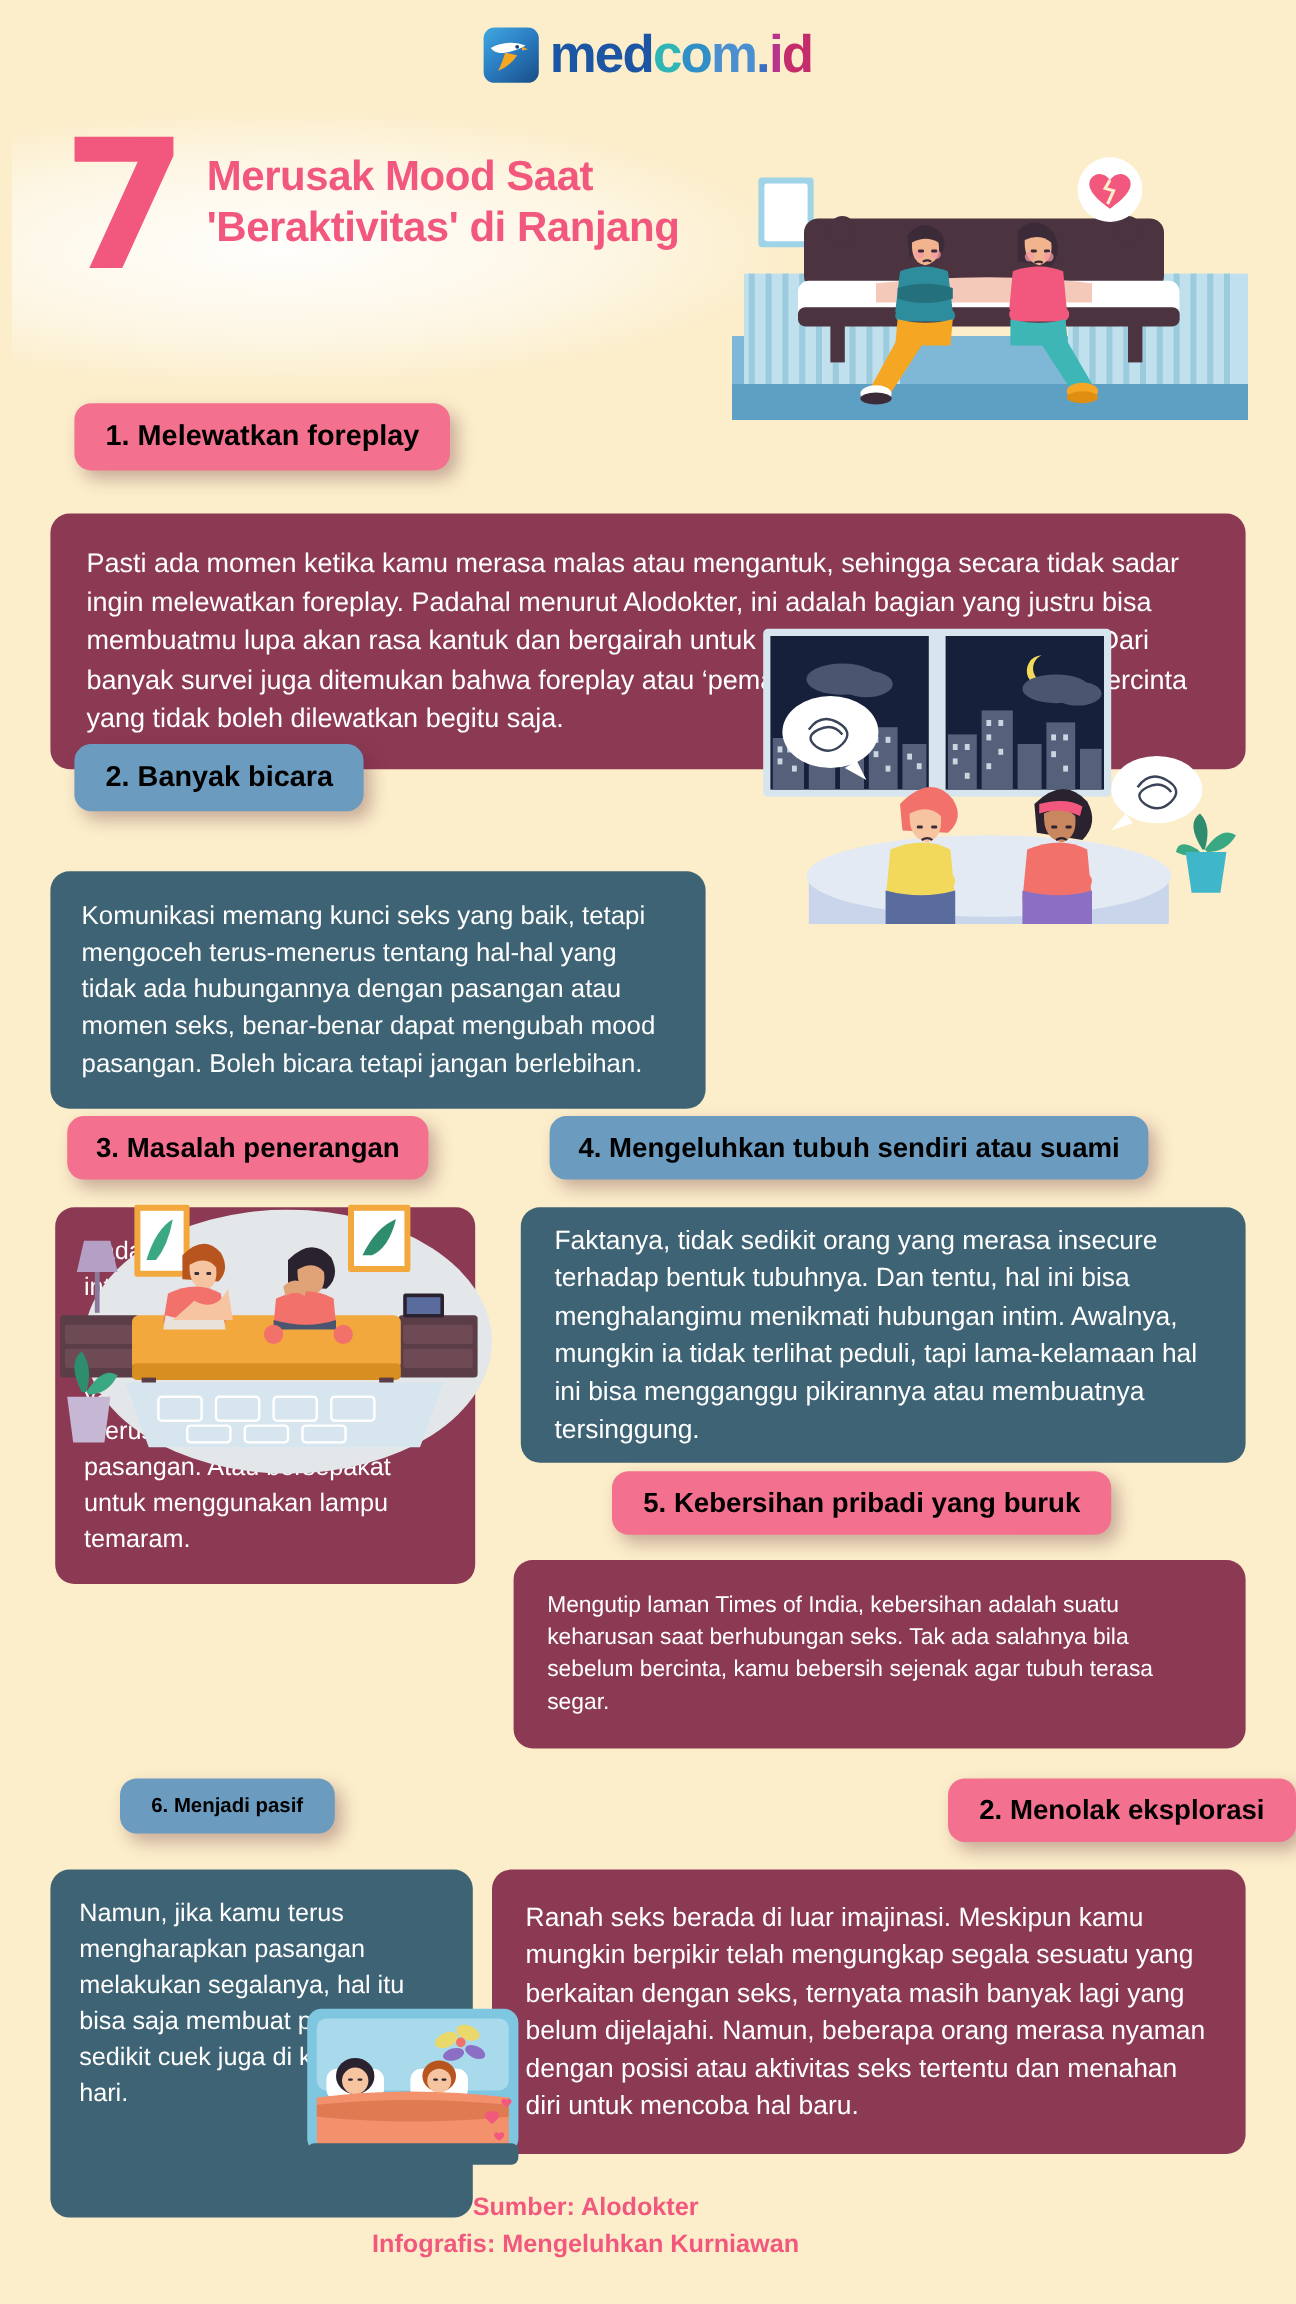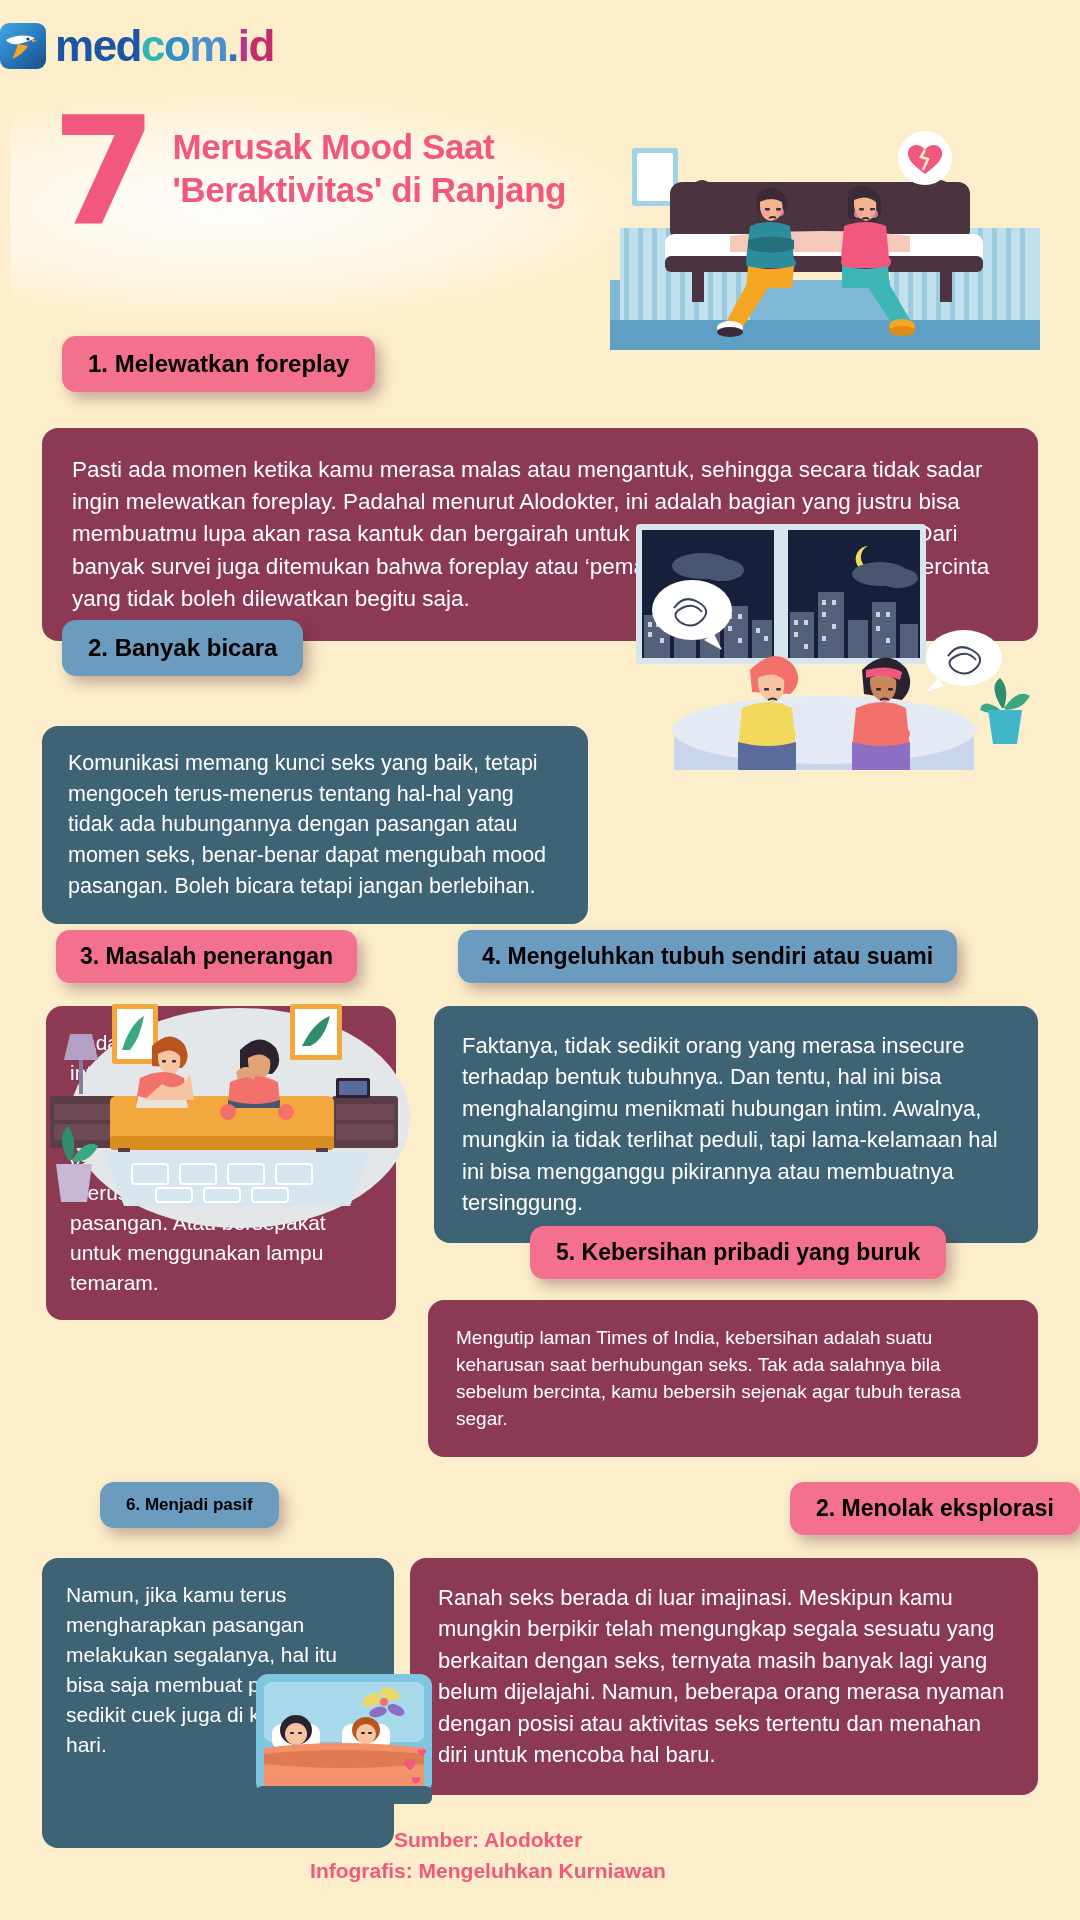--- a/index.html
+++ b/index.html
@@ -5,21 +5,21 @@
   * { margin:0; padding:0; box-sizing:border-box; }
   html, body { width:1080px; height:1920px; }
   body {
     background:#FCEECB;
     font-family:"Liberation Sans", sans-serif;
     position:relative;
     overflow:hidden;
   }
 
   
-  .logo-bar { height:92px; display:flex; align-items:center; justify-content:flex-start; }
+  .logo-bar { height:92px; display:flex; align-items:center; justify-content:center; }
   .logo { display:flex; align-items:center; gap:9px; }
   .logo-mark { width:46px; height:46px; border-radius:9px;
     background:linear-gradient(140deg,#3FA9E0 0%,#2C7FC4 45%,#174D86 100%);
     position:relative; overflow:hidden; }
   .logo-mark .bird { position:absolute; left:4px; top:9px; width:34px; height:28px; }
   .logo-word { font-size:44px; font-weight:bold; letter-spacing:-1.5px; line-height:1; }
   .logo-word span { display:inline-block; }
   .lw1{color:#1B55A3}.lw2{color:#1B55A3}.lw3{color:#1B55A3}
   .lw4{color:#2FB5B5}.lw5{color:#2F8FC6}.lw6{color:#4C8FD0}
   .lw7{color:#3C6FC0}.lw8{color:#B8348C}.lw9{color:#C42C6B}
@@ -291,21 +291,21 @@
 <div class="abs tbox tbox-slate" style="left:42px; top:726px; width:546px; padding:22px 26px; font-size:21.5px;">Komunikasi memang kunci seks yang baik, tetapi mengoceh terus-menerus tentang hal-hal yang tidak ada hubungannya dengan pasangan atau momen seks, benar-benar dapat mengubah mood pasangan. Boleh bicara tetapi jangan berlebihan.</div>
 
 <div class="abs" style="left:56px; top:930px;">
   <div class="badge badge-pink" style="padding:13px 24px; font-size:23px;">3. Masalah penerangan</div>
 </div>
 <div class="abs" style="left:458px; top:930px;">
   <div class="badge badge-blue" style="padding:13px 24px; font-size:23px;">4. Mengeluhkan tubuh sendiri atau suami</div>
 </div>
 
 <div class="abs tbox tbox-maroon" style="left:46px; top:1006px; width:350px; padding:22px 24px; font-size:21px;">Kadang saat berhubungan intim, banyak orang yang lebih suka keadaan gelap. Bila hal ini menjadi masalah, dan tidak ada yang mengalah, tentu bisa merusak mood salah satu pasangan. Atau bersepakat untuk menggunakan lampu temaram.</div>
-<div class="abs tbox tbox-slate" style="left:434px; top:1006px; width:604px; padding:24px 28px; font-size:22px;">Faktanya, tidak sedikit orang yang merasa insecure terhadap bentuk tubuhnya. Dan tentu, hal ini bisa menghalangimu menikmati hubungan intim. Awalnya, mungkin ia tidak terlihat peduli, tapi lama-kelamaan hal ini bisa mengganggu pikirannya atau membuatnya tersinggung.</div>
+<div class="abs tbox tbox-slate" style="left:434px; top:1006px; width:604px; padding:12px 28px; font-size:22px;">Faktanya, tidak sedikit orang yang merasa insecure terhadap bentuk tubuhnya. Dan tentu, hal ini bisa menghalangimu menikmati hubungan intim. Awalnya, mungkin ia tidak terlihat peduli, tapi lama-kelamaan hal ini bisa mengganggu pikirannya atau membuatnya tersinggung.</div>
 
 <div class="abs" style="left:40px; top:990px; width:400px; height:240px;">
   <svg width="400" height="240" viewBox="0 0 400 240" style="position:absolute; left:0; top:18px;">
     <ellipse cx="200" cy="110" rx="170" ry="110" fill="#E4E7EA"></ellipse>
   </svg>
 </div>
 <div class="abs" style="left:40px; top:1000px; width:400px; height:220px; overflow:hidden;">
   <svg width="400" height="220" viewBox="0 0 400 220">
 
     <rect x="72" y="4" width="46" height="60" rx="2" fill="#F2A83C"></rect>
@@ -367,21 +367,21 @@
     </g>
 
     <g transform="translate(10,140)">
       <path d="M18 20 q-12 -24 0 -34 q10 14 4 34 Z" fill="#2E8D6F"></path>
       <path d="M22 20 q14 -22 26 -14 q-8 16 -24 16 Z" fill="#3AA983"></path>
       <path d="M6 24 l36 0 l-5 38 l-26 0 Z" fill="#C6B8D4"></path>
     </g>
   </svg>
 </div>
 
-<div class="abs" style="left:530px; top:1226px;border-radius:17px;">
+<div class="abs" style="left:510px; top:1226px;border-radius:17px;">
   <div class="badge badge-pink" style="padding:13px 26px; font-size:23px;">5. Kebersihan pribadi yang buruk</div>
 </div>
 <div class="abs tbox tbox-maroon" style="left:428px; top:1300px; width:610px; padding:24px 28px; font-size:19px;">Mengutip laman Times of India, kebersihan adalah suatu keharusan saat berhubungan seks. Tak ada salahnya bila sebelum bercinta, kamu bebersih sejenak agar tubuh terasa segar.</div>
 
 <div class="abs" style="left:52px; top:1482px;">
   <div class="badge badge-blue" style="padding:13px 26px; font-size:17px;margin-left:48px;">6. Menjadi pasif</div>
 </div>
 <div class="abs" style="left:790px; top:1482px;">
   <div class="badge badge-pink" style="padding:13px 26px; font-size:23px;">2. Menolak eksplorasi</div>
 </div>

